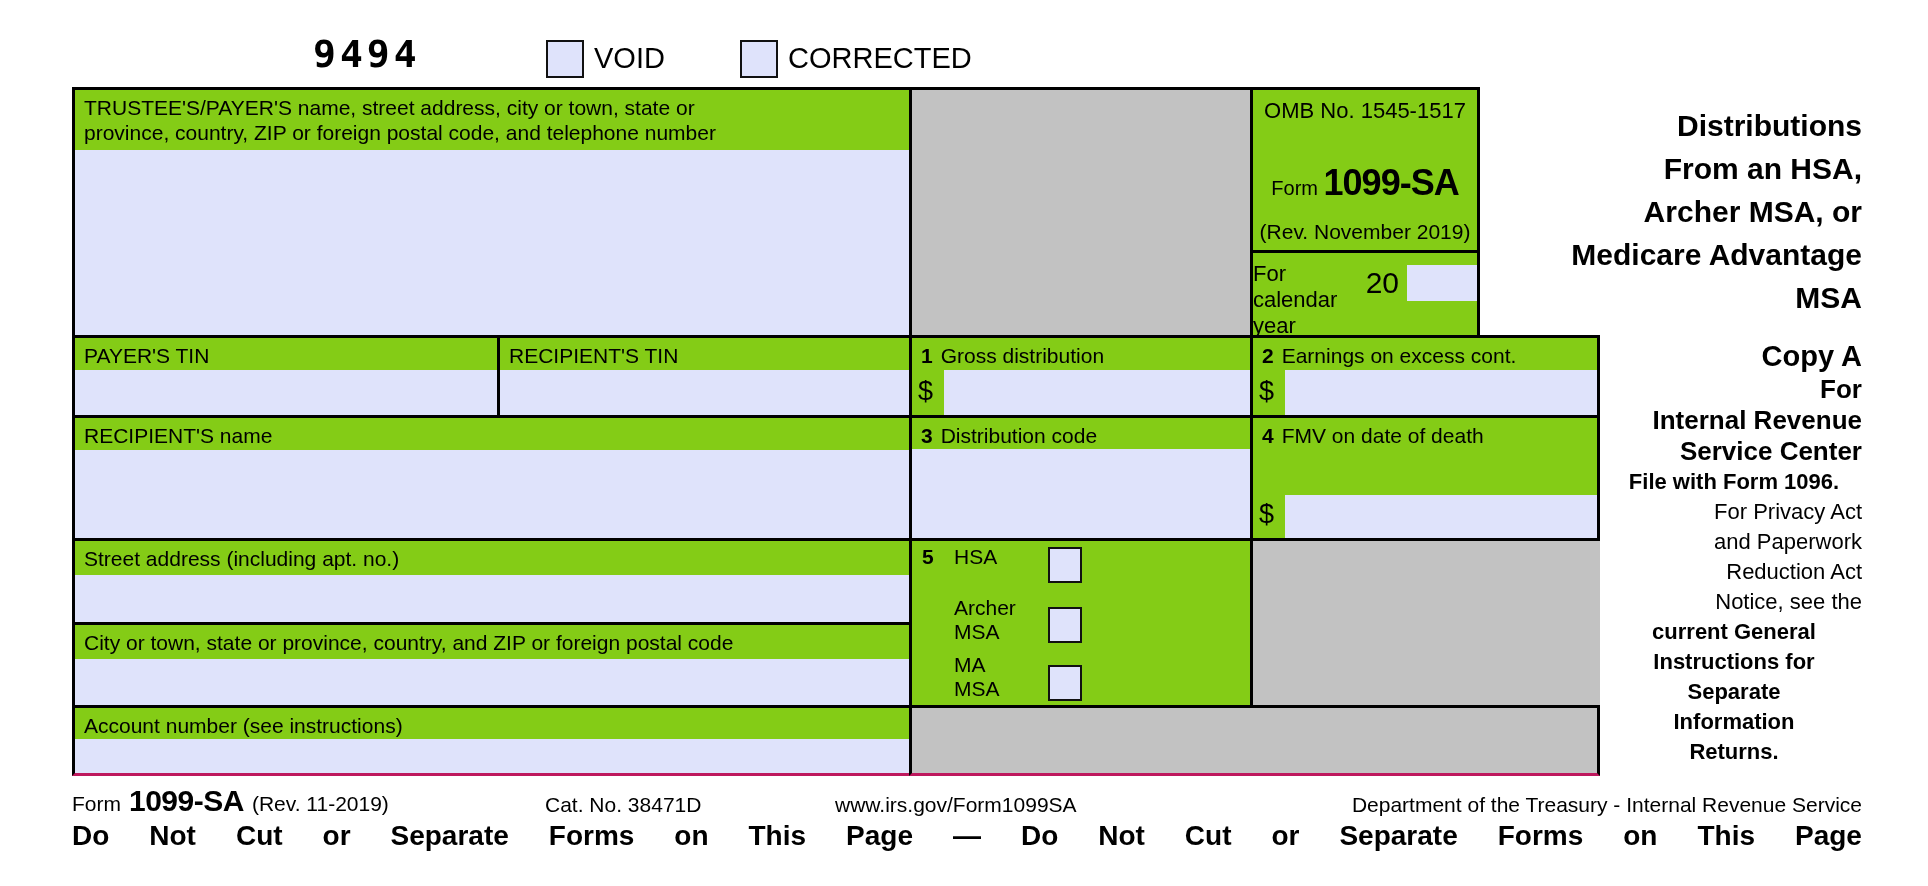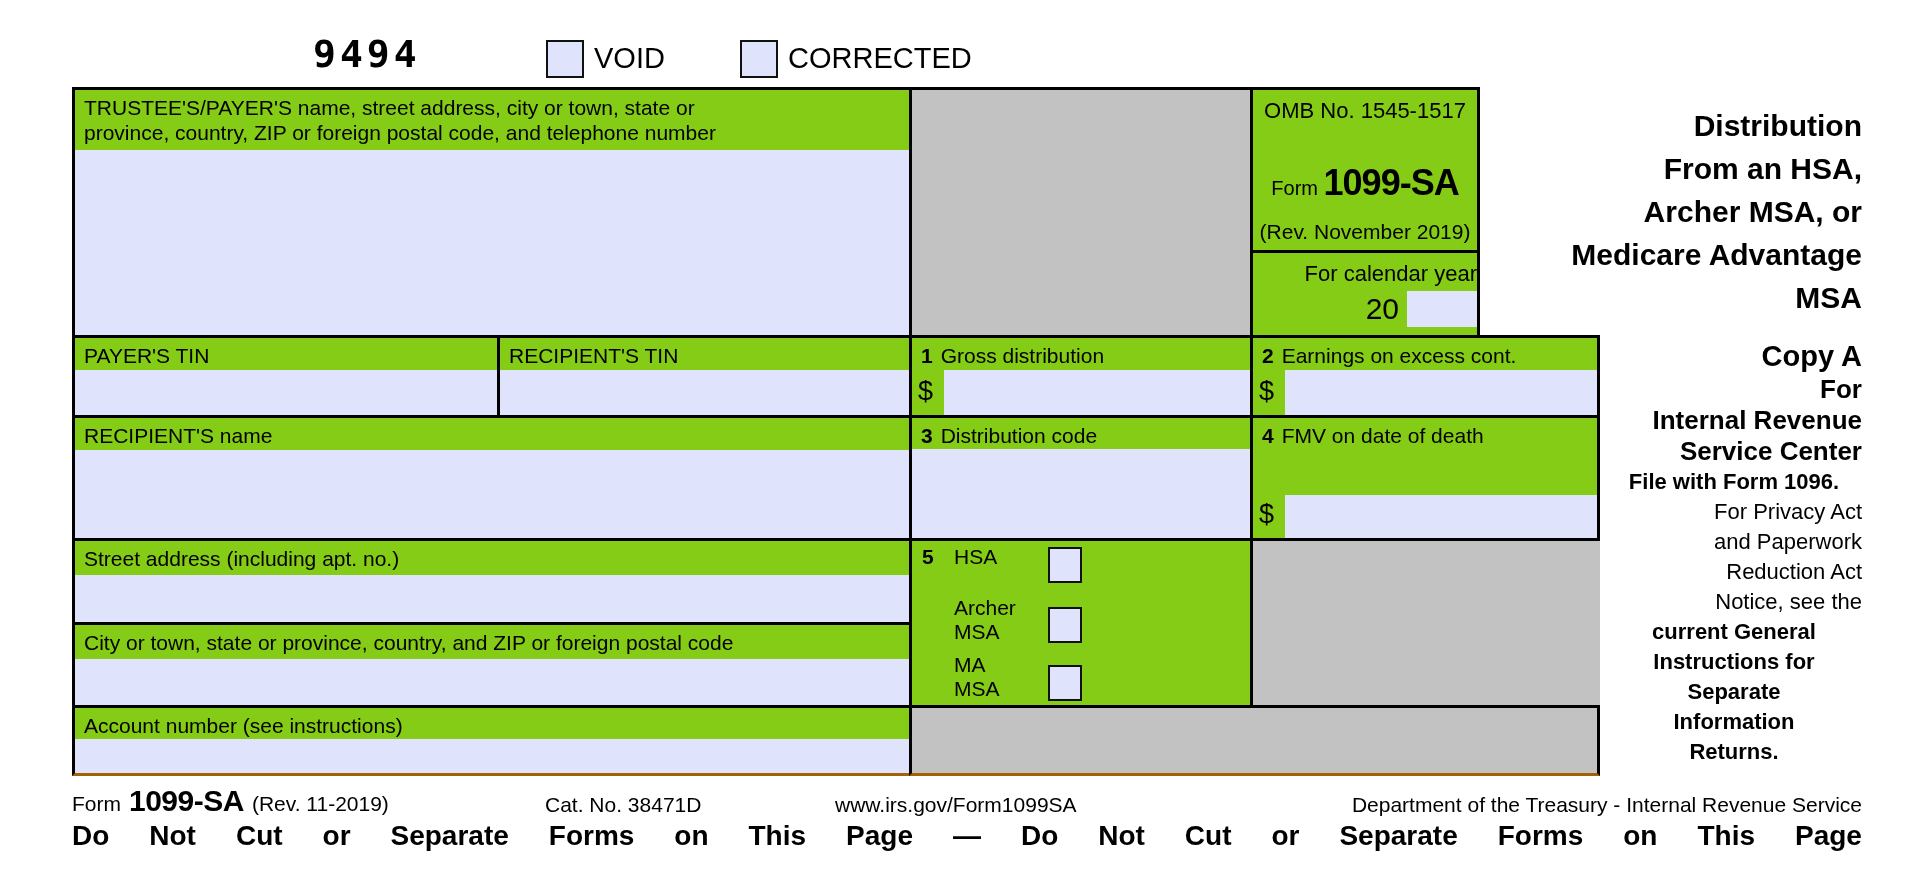--- a/index.html
+++ b/index.html
@@ -11,42 +11,42 @@
              font-weight:bold;font-size:38px;letter-spacing:4px;}
   .top-cb{width:34px;height:34px;border:2px solid #111;background:#dfe3fb;}
   #void-cb{left:546px;top:40px;}
   #void-label{left:594px;top:42px;font-size:29px;}
   #corrected-cb{left:740px;top:40px;}
   #corrected-label{left:788px;top:42px;font-size:29px;}
   
   .cell{position:absolute;box-sizing:border-box;border-left:3px solid #000;
         border-top:3px solid #000;background:#84cc16;}
   .cell.redge{border-right:3px solid #000;}
-  .cell.bedge{border-bottom:3px solid #a16207;}
+  .cell.bedge{border-bottom:3px solid #be185d;}
   .cell.gray{background:#c2c2c2;}
   .lbl{font-size:21px;line-height:25px;padding:5px 0 0 9px;}
   .lbl .bnum{font-weight:bold;margin-right:8px;}
   .fill{position:absolute;background:#dfe3fb;}
   .dollar{position:absolute;left:6px;bottom:8px;font-size:27px;}
   
   #cell-trustee{left:72px;top:87px;width:837px;height:248px;}
   #trustee-label{width:700px;}
   #trustee-fill{left:0;right:0;bottom:0;top:60px;}
   
   #cell-gray-top{left:909px;top:87px;width:341px;height:248px;}
   
   #cell-omb{left:1250px;top:87px;width:230px;height:163px;display:flex;
             flex-direction:column;align-items:center;justify-content:space-between;
             padding:8px 4px;text-align:center;}
   #omb-number{font-size:22px;}
   #omb-formline{font-size:20px;margin-top:38px;}
   #omb-formline .big{font-size:36px;font-weight:bold;letter-spacing:-1px;}
   #omb-rev{font-size:21px;white-space:nowrap;margin-top:16px;}
   #cell-calyear{left:1250px;top:250px;width:230px;height:85px;display:flex;
-                flex-direction:column;align-items:flex-end;padding-top:8px;}
+                align-items:flex-start;padding-top:8px;}
   #calyear-label{font-size:22px;}
   #calyear-row{display:flex;align-items:center;margin-top:4px;}
   #calyear-prefix{font-size:30px;margin-right:8px;}
   #calyear-input{width:70px;height:36px;background:#dfe3fb;}
   
   #cell-payer-tin{left:72px;top:335px;width:425px;height:80px;}
   #payer-tin-fill{left:0;right:0;bottom:0;top:32px;}
   #cell-recip-tin{left:497px;top:335px;width:412px;height:80px;}
   #recip-tin-fill{left:0;right:0;bottom:0;top:32px;}
   #cell-box1{left:909px;top:335px;width:341px;height:80px;}
@@ -205,21 +205,21 @@
   <div class="cell gray" id="cell-gray-mid"></div>
 
   <div class="cell bedge" id="cell-account">
     <div class="lbl">Account number (see instructions)</div>
     <div class="fill" id="account-fill"></div>
   </div>
 
   <div class="cell gray redge bedge" id="cell-gray-bottom"></div>
 
   <div class="abs" id="main-title">
-    <div>Distribution</div>
+    <div>Distributions</div>
     <div>From an HSA,</div>
     <div>Archer MSA, or</div>
     <div>Medicare Advantage</div>
     <div>MSA</div>
   </div>
 
   <div class="abs" id="copy-a">
     <div class="l1">Copy A</div>
     <div class="l2">For</div>
     <div class="l2">Internal Revenue</div>

